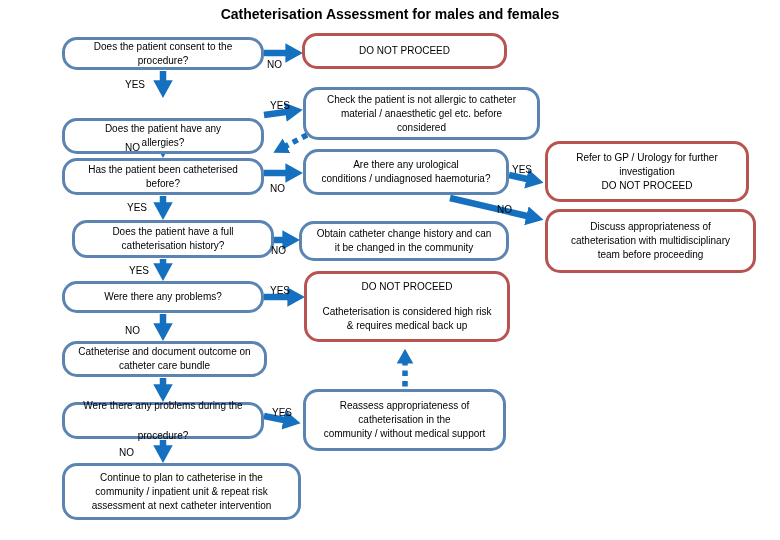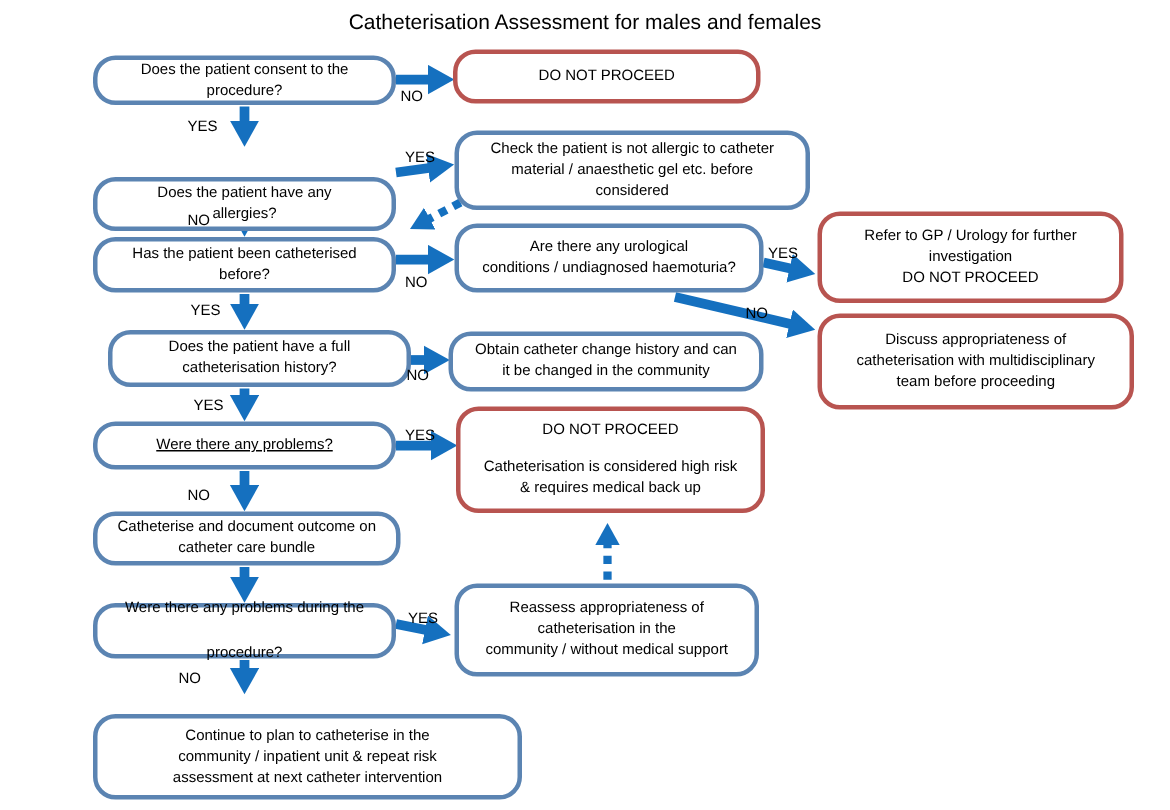--- a/index.html
+++ b/index.html
@@ -2,21 +2,21 @@
 <html><head>
 <meta charset="utf-8">
 <style>
   html,body { margin:0; padding:0; background:#fff; }
   .canvas {
     position:relative; width:780px; height:540px; background:#ffffff;
     font-family:"Liberation Sans", sans-serif; color:#000; overflow:hidden;
   }
   .title {
     position:absolute; top:6px; left:0; width:100%; text-align:center;
-    font-size:14px; font-weight:normal; letter-spacing:0px;
+    font-size:14px; font-weight:bold; letter-spacing:0px;
   }
   .arrows { position:absolute; left:0; top:0; width:780px; height:540px; }
   .node {
     position:absolute; box-sizing:border-box; background:#fff;
     border:3px solid #5b84b2; border-radius:15px;
     display:flex; flex-direction:column; justify-content:center; 
     text-align:center; font-size:10px; line-height:14px; padding:2px 3px;
   }
   .node.red { border-color:#b85450; }
   .tline { white-space:nowrap; }
@@ -102,21 +102,21 @@
     <div class="tline">Discuss appropriateness of</div>
     <div class="tline">catheterisation with multidisciplinary</div>
     <div class="tline">team before proceeding</div>
   </div>
 
   <div class="node" style="left:72px; top:220px; width:202px; height:38px;">
     <div class="tline">Does the patient have a full</div>
     <div class="tline">catheterisation history?</div>
   </div>
 
-  <div class="node" style="left:62px; top:281px; width:202px; height:32px;text-decoration:underline;">
+  <div class="node" style="left:62px; top:281px; width:202px; height:32px;">
     <div class="tline">Were there any problems?</div>
   </div>
 
   <div class="node red" style="left:304px; top:271px; width:206px; height:71px;">
     <div class="heading">DO NOT PROCEED</div>
     <div class="tline">Catheterisation is considered high risk</div>
     <div class="tline">&amp; requires medical back up</div>
   </div>
 
   <div class="node" style="left:62px; top:341px; width:205px; height:36px;">
@@ -128,21 +128,21 @@
     <div class="tline">Were there any problems during the</div>
     <div class="tline">procedure?</div>
   </div>
 
   <div class="node" style="left:303px; top:389px; width:203px; height:62px;">
     <div class="tline">Reassess appropriateness of</div>
     <div class="tline">catheterisation in the</div>
     <div class="tline">community / without medical support</div>
   </div>
 
-  <div class="node" style="left:62px; top:463px; width:286px; height:57px;margin-top:13px;">
+  <div class="node" style="left:62px; top:463px; width:239px; height:57px;">
     <div class="tline">Continue to plan to catheterise in the</div>
     <div class="tline">community / inpatient unit &amp; repeat risk</div>
     <div class="tline">assessment at next catheter intervention</div>
   </div>
 
   <div class="lbl" style="left:267px; top:59px;">NO</div>
   <div class="lbl" style="left:125px; top:79px;">YES</div>
   <div class="lbl" style="left:270px; top:100px;">YES</div>
   <div class="lbl" style="left:125px; top:142px;">NO</div>
   <div class="lbl" style="left:270px; top:183px;">NO</div>

